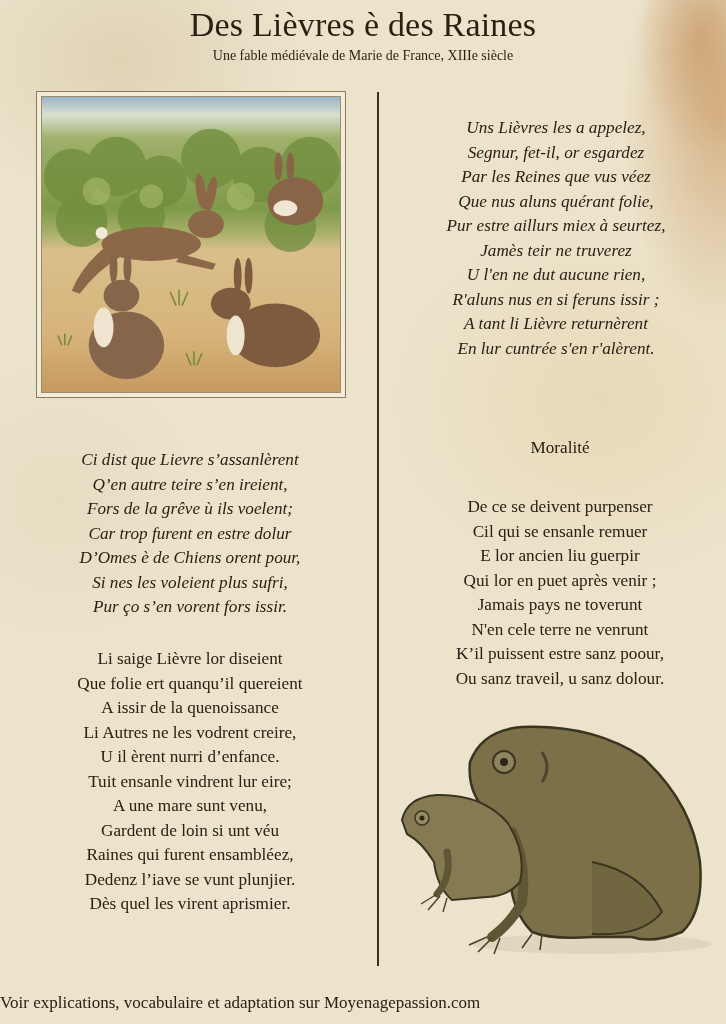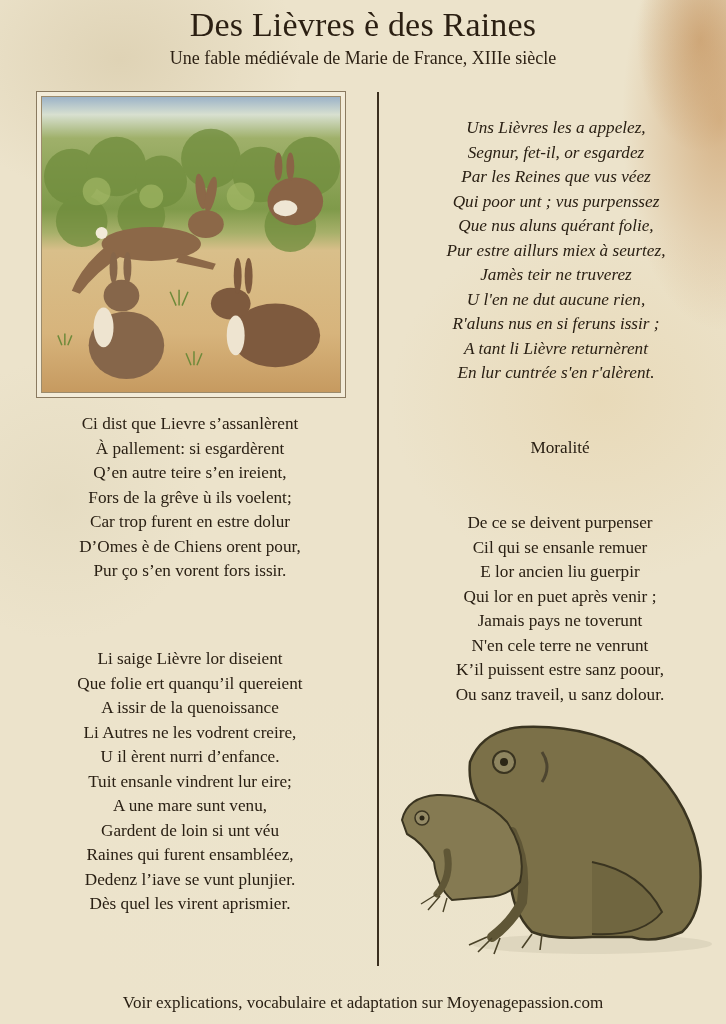--- a/index.html
+++ b/index.html
@@ -17,48 +17,48 @@
       radial-gradient(ellipse 400px 300px at 363px 900px, rgba(235,228,205,0.6), rgba(235,228,205,0) 70%),
       #ece3cb;
   }
   .title {
     position: absolute; left: 0; top: 6px; width: 726px;
     text-align: center; font-size: 34px; font-weight: normal; letter-spacing: 0.2px;
     color: #2b1f12;
   }
   .subtitle {
     position: absolute; left: 0; top: 48px; width: 726px;
-    text-align: center; font-size: 18px; color: #2b1f12;
+    text-align: center; font-size: 14px; color: #2b1f12;
   }
   .illus-frame {
     position: absolute; left: 36px; top: 91px; width: 310px; height: 307px;
     border: 1px solid #8a7a60; background: #f3ecd9; padding: 4px;
   }
   .illus-inner {
     width: 100%; height: 100%; border: 1px solid #9c8b6c; overflow: hidden; position: relative;
     background: linear-gradient(to bottom, #9cb3c8 0%, #d8e0d0 6%, #9fb06a 14%, #7f9a4a 38%, #a7b06a 46%, #d9bf8a 52%, #d7b47c 80%, #c69a60 100%);
   }
   .divider {
     position: absolute; left: 377px; top: 92px; width: 2px; height: 874px;
     background: #3b2f1f;
   }
   .poem {
     position: absolute; text-align: center; font-size: 17.2px; line-height: 24.5px; color: #2a2014;
   }
   .poem .line { display: block; white-space: nowrap; }
-  #left-stanza1 { left: 30px; width: 320px; top: 412px; }
+  #left-stanza1 { left: 30px; width: 320px; top: 448px; font-style: italic; }
   #left-stanza2 { left: 30px; width: 320px; top: 647px; }
   #right-stanza1 { left: 396px; width: 320px; top: 116px; font-style: italic; }
   #moral-heading { left: 400px; width: 320px; top: 436px; }
-  #right-stanza2 { left: 400px; width: 320px; top: 511px; }
+  #right-stanza2 { left: 400px; width: 320px; top: 495px; }
   .frogs {
     position: absolute; left: 392px; top: 712px; width: 330px; height: 250px;
   }
   .footer {
-    position: absolute; left: 0; top: 993px; width: 726px; text-align: center;
+    position: absolute; left: 0; top: 993px; width: 726px; text-align: left;
     font-size: 17px; color: #2a2014;
   }
 </style>
 </head>
 <body>
 
 <h1 class="title">Des Lièvres è des Raines</h1>
 <div class="subtitle">Une fable médiévale de Marie de France, XIIIe siècle</div>
 
 <div class="illus-frame">
@@ -121,25 +121,25 @@
         <path d="M20 250 l-4 -10 M23 250 l0 -12 M26 250 l4 -10"></path>
       </g>
     </svg>
   </div>
 </div>
 
 <div class="divider"></div>
 
 <div class="poem" id="left-stanza1">
   <span class="line">Ci dist que Lievre s’assanlèrent</span>
-  <span class="line">À pallement: si esgardèrent</span>
   <span class="line">Q’en autre teire s’en ireient,</span>
   <span class="line">Fors de la grêve ù ils voelent;</span>
   <span class="line">Car trop furent en estre dolur</span>
   <span class="line">D’Omes è de Chiens orent pour,</span>
+  <span class="line">Si nes les voleient plus sufri,</span>
   <span class="line">Pur ço s’en vorent fors issir.</span>
 </div>
 
 <div class="poem" id="left-stanza2">
   <span class="line">Li saige Lièvre lor diseient</span>
   <span class="line">Que folie ert quanqu’il quereient</span>
   <span class="line">A issir de la quenoissance</span>
   <span class="line">Li Autres ne les vodrent creire,</span>
   <span class="line">U il èrent nurri d’enfance.</span>
   <span class="line">Tuit ensanle vindrent lur eire;</span>
@@ -147,21 +147,20 @@
   <span class="line">Gardent de loin si unt véu</span>
   <span class="line">Raines qui furent ensambléez,</span>
   <span class="line">Dedenz l’iave se vunt plunjier.</span>
   <span class="line">Dès quel les virent aprismier.</span>
 </div>
 
 <div class="poem" id="right-stanza1">
   <span class="line">Uns Lièvres les a appelez,</span>
   <span class="line">Segnur, fet-il, or esgardez</span>
   <span class="line">Par les Reines que vus véez</span>
-  <span class="line">Qui poor unt ; vus purpenssez</span>
   <span class="line">Que nus aluns quérant folie,</span>
   <span class="line">Pur estre aillurs miex à seurtez,</span>
   <span class="line">Jamès teir ne truverez</span>
   <span class="line">U l'en ne dut aucune rien,</span>
   <span class="line">R'aluns nus en si feruns issir ;</span>
   <span class="line">A tant li Lièvre returnèrent</span>
   <span class="line">En lur cuntrée s'en r'alèrent.</span>
 </div>
 
 <div class="poem" id="moral-heading">

